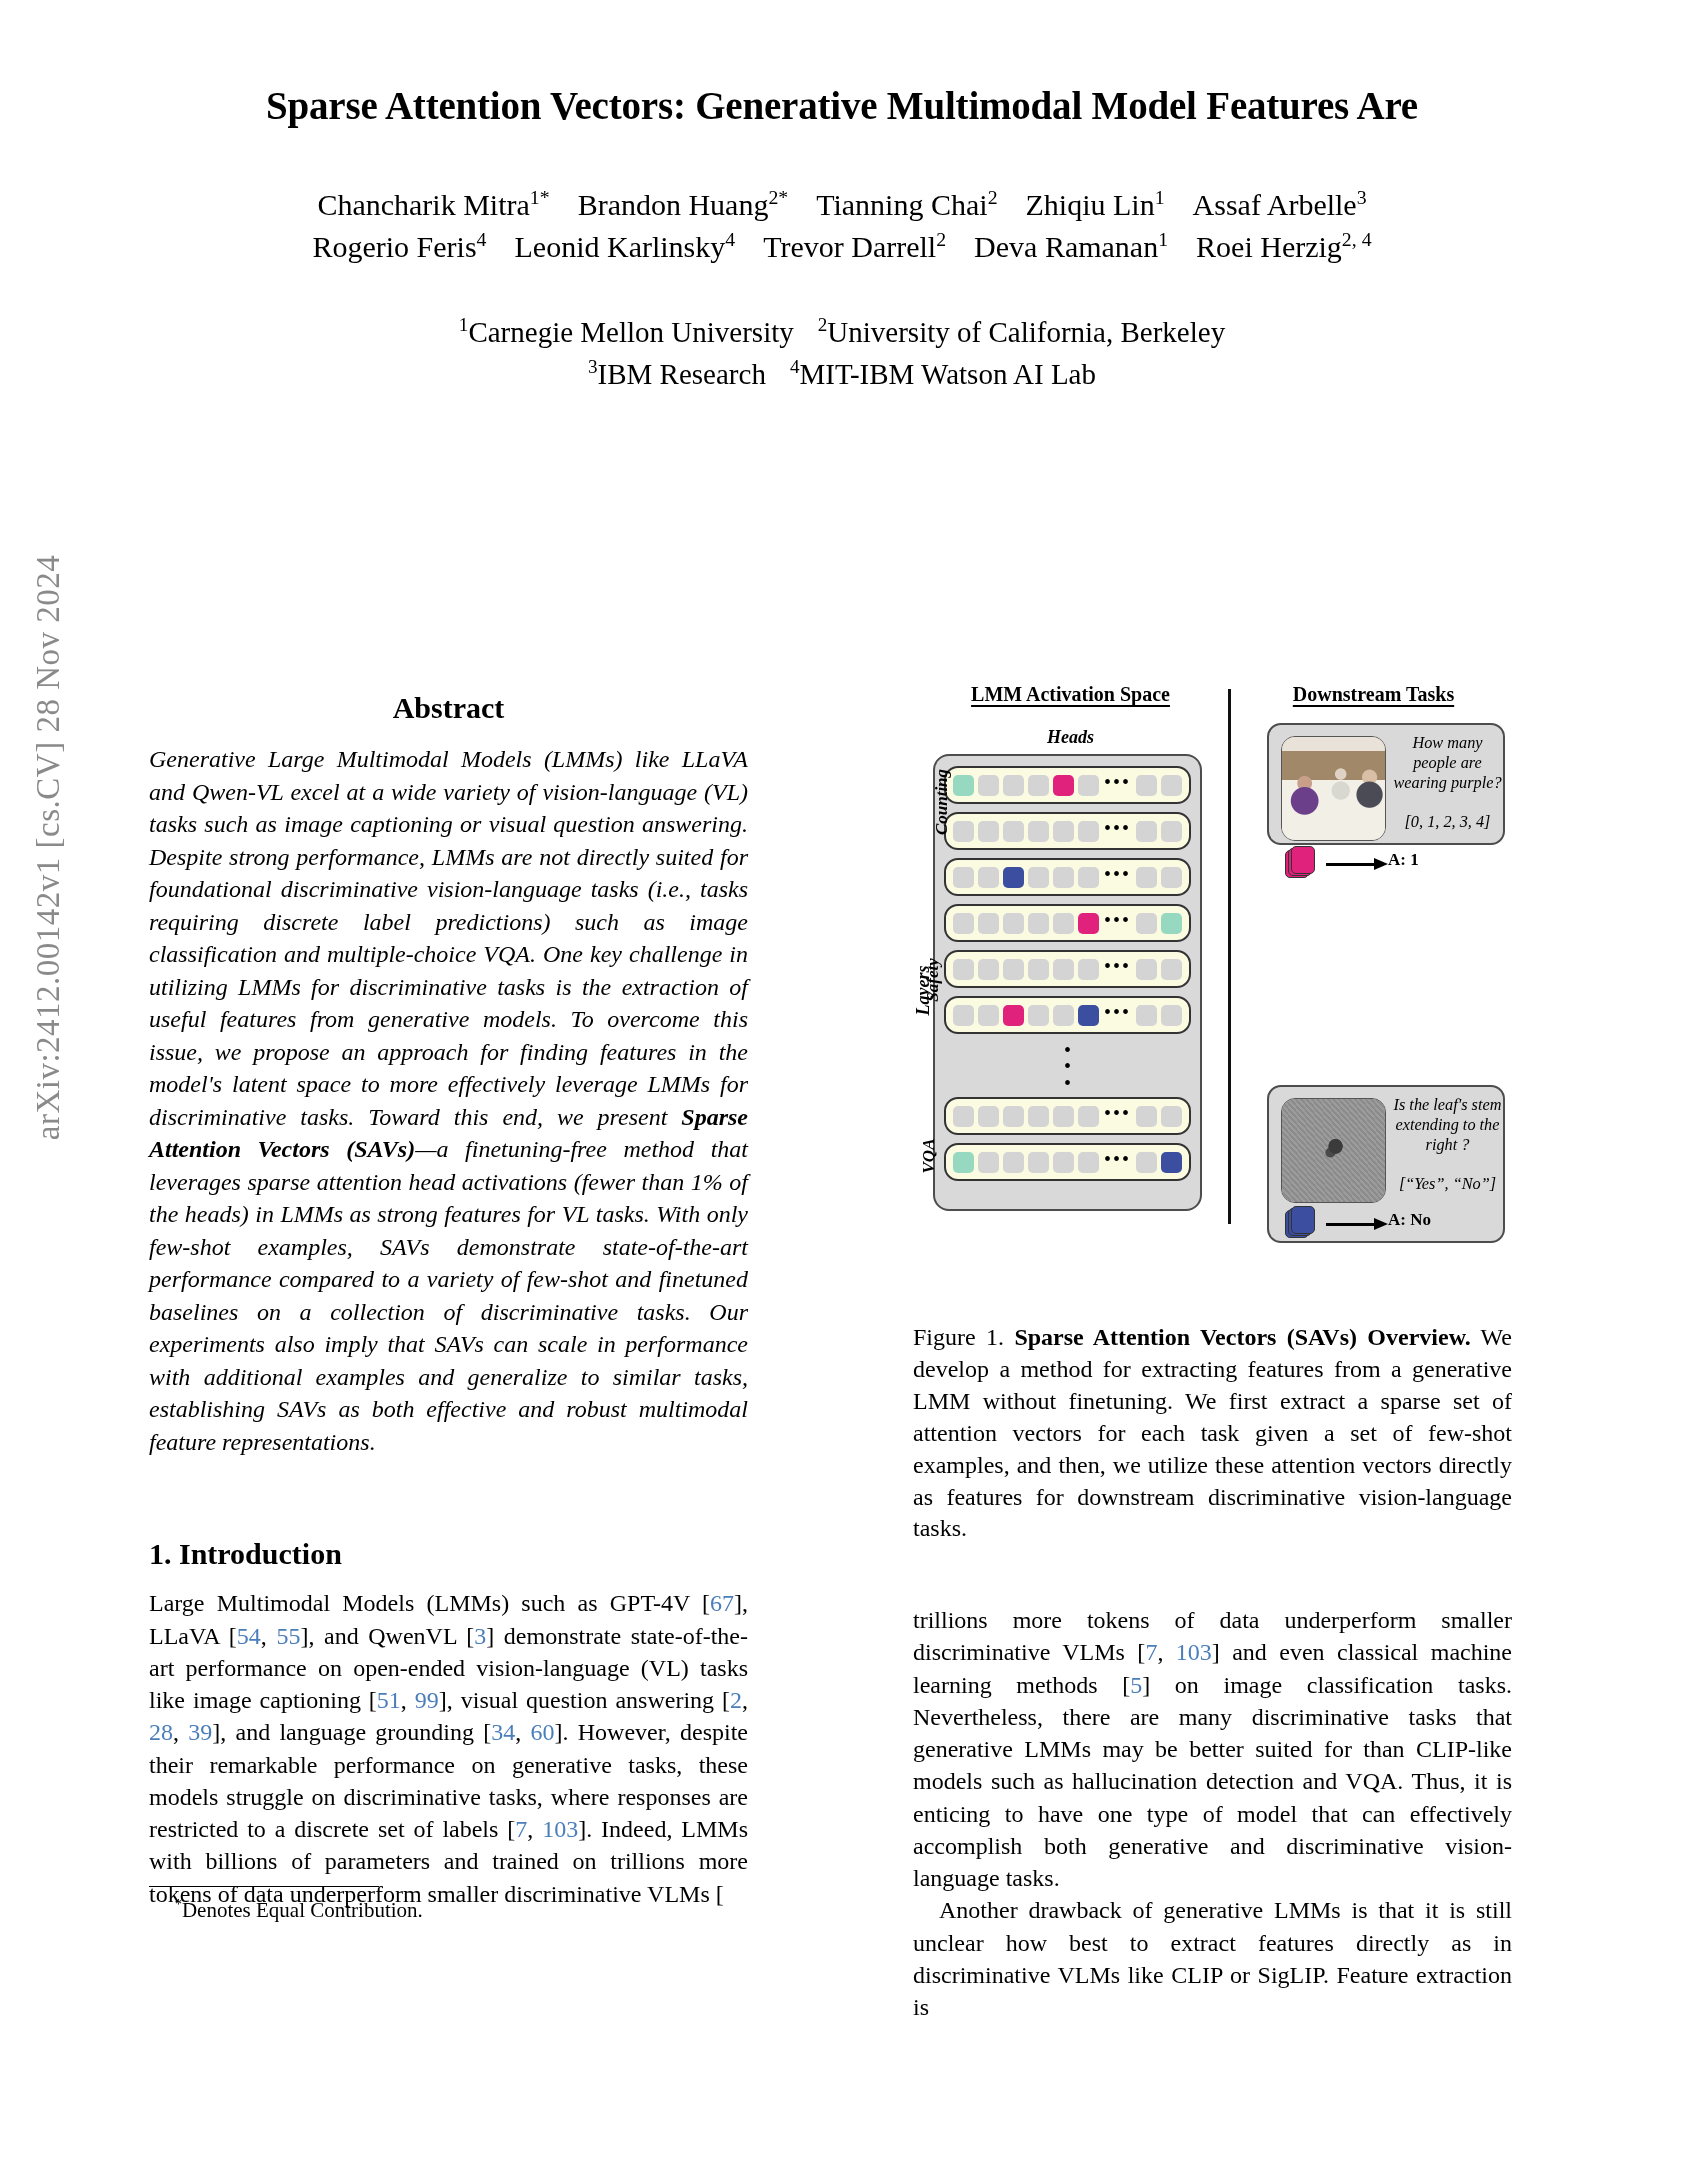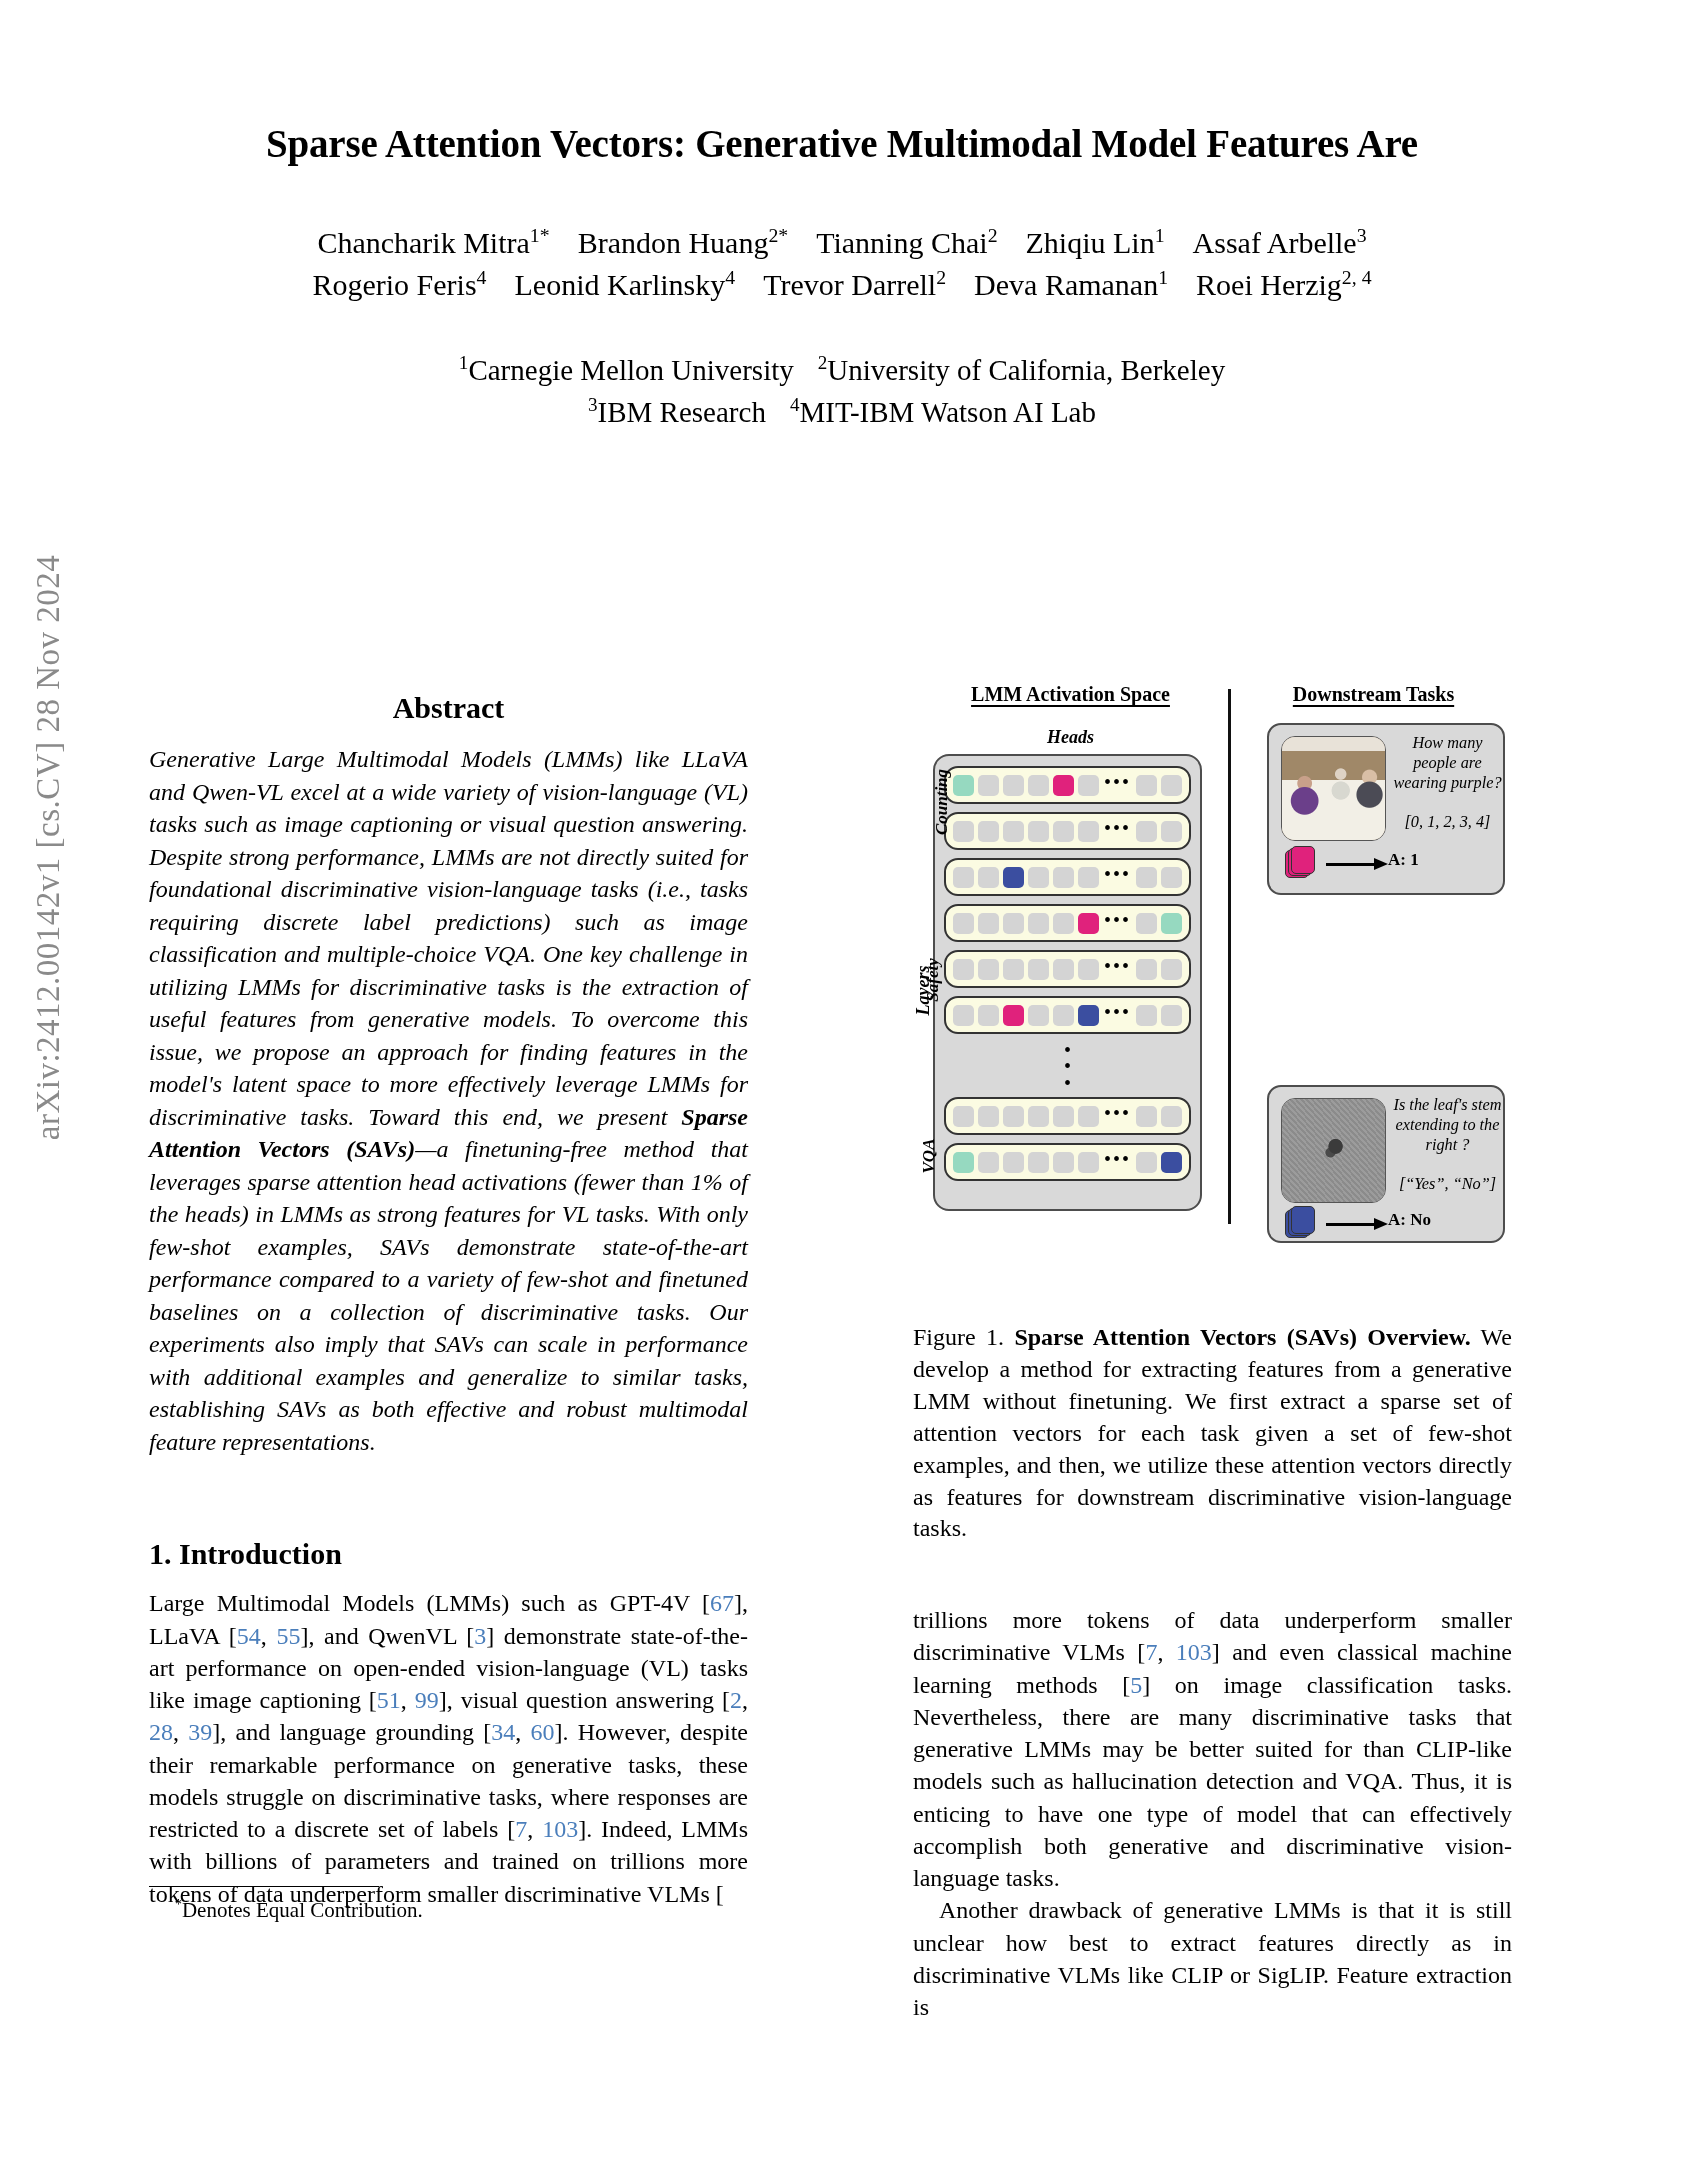--- a/index.html
+++ b/index.html
@@ -37,21 +37,21 @@
     position: absolute;
     left: 149px;
     top: 0;
     width: 1386px;
     height: 2178px;
   }
 
   
   #title {
     margin: 0;
-    padding-top: 118px;
+    padding-top: 80px;
     text-align: center;
     font-size: 39px;
     font-weight: bold;
     line-height: 1.35;
     letter-spacing: -0.2px;
   }
 
   
   #authors {
     margin-top: 51px;
@@ -528,21 +528,21 @@
               <span class="head-cell"></span>
               <span class="head-cell"></span>
               <span class="ellipsis-inline">•••</span>
               <span class="head-cell"></span>
               <span class="head-cell blue"></span>
           </div>
 
         </div>
 
         <div class="task-side-label" style="left:-4px; top:109px;">Counting</div>
-        <div class="task-card" style="top:40px; height:172px;">
+        <div class="task-card" style="top:40px; height:122px;">
           <div class="task-thumb">
               <div class="thumb-counting"></div>
             </div>
           <div class="task-text">How many people are wearing purple?</div>
           <div class="task-options" style="top:87px;">[0, 1, 2, 3, 4]</div>
           <div class="sav-chip-stack" style="top:121px;">
             <i class="b1" style="background:#e0227c"></i>
               <i class="b2" style="background:#e0227c"></i>
               <i class="b3" style="background:#e0227c"></i>
           </div>

